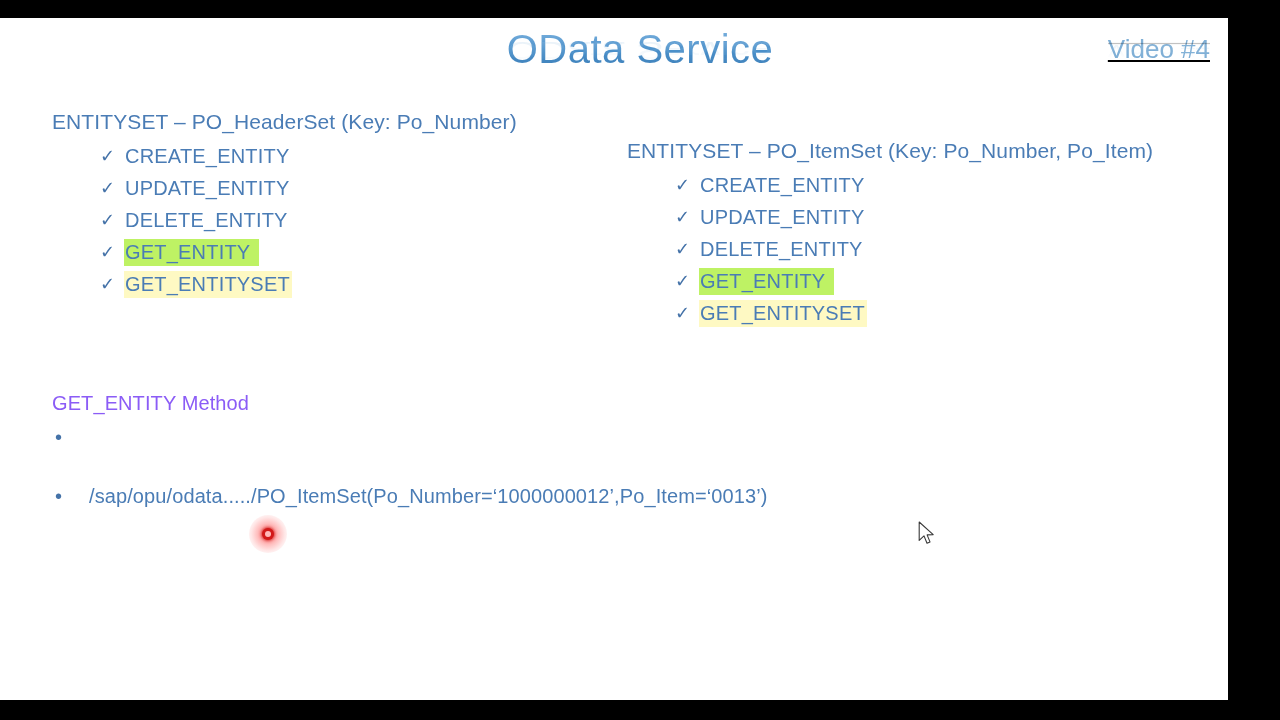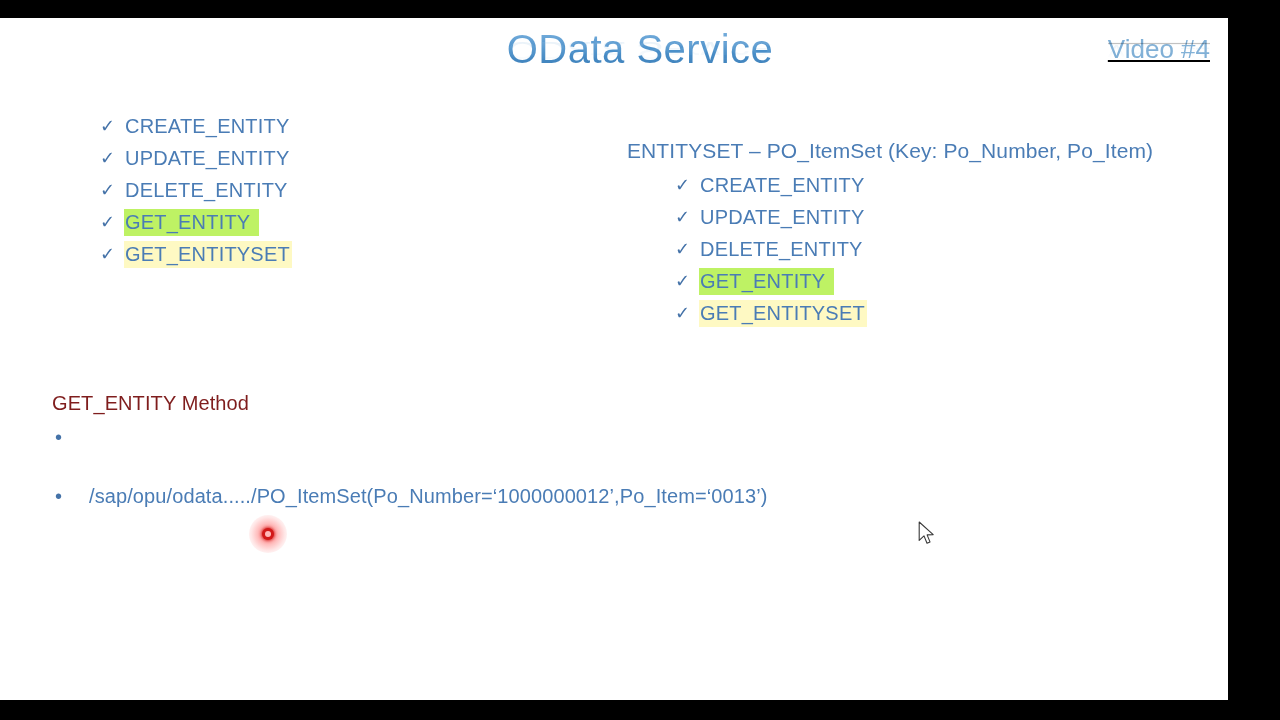--- a/index.html
+++ b/index.html
@@ -152,21 +152,21 @@
 
   
   .lower {
     position: absolute;
     left: 52px;
     top: 374px;
     width: 1100px;
   }
   .lower-heading {
     font-size: 20px;
-    color: #7f1d1d;
+    color: #8b5cf6;
     margin: 0 0 9px 0;
     letter-spacing: 0.1px;
   }
   .url-row {
     display: flex;
     align-items: flex-start;
     margin-bottom: 32px;
   }
   .url-bullet {
     width: 34px;
@@ -244,20 +244,21 @@
       <span class="title-main">OData Service</span>
       <span class="title-reflect">OData Service</span>
     </div>
 
     <div class="video-wrap">
       <span class="video-main">Video #4</span>
       <span class="video-reflect">Video #4</span>
     </div>
 
     <div class="col col-left">
+      <div class="col-heading">ENTITYSET – PO_HeaderSet (Key: Po_Number)</div>
       <ul class="method-list">
         <li class="method-row">
           <span class="check-icon">✓</span>
           <span class="method-label">CREATE_ENTITY</span>
         </li>
         <li class="method-row">
           <span class="check-icon">✓</span>
           <span class="method-label">UPDATE_ENTITY</span>
         </li>
         <li class="method-row">

